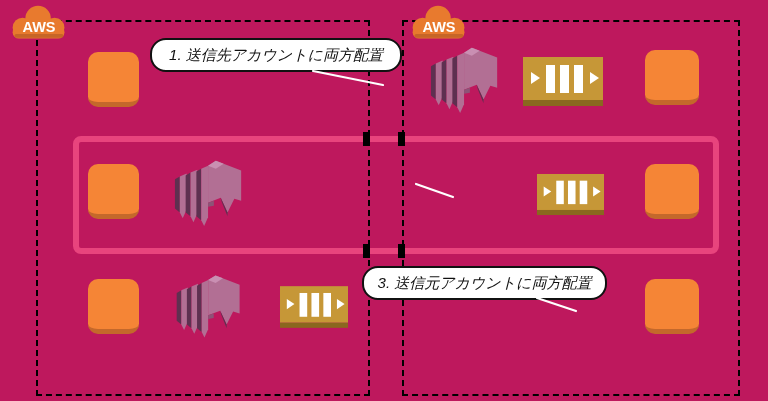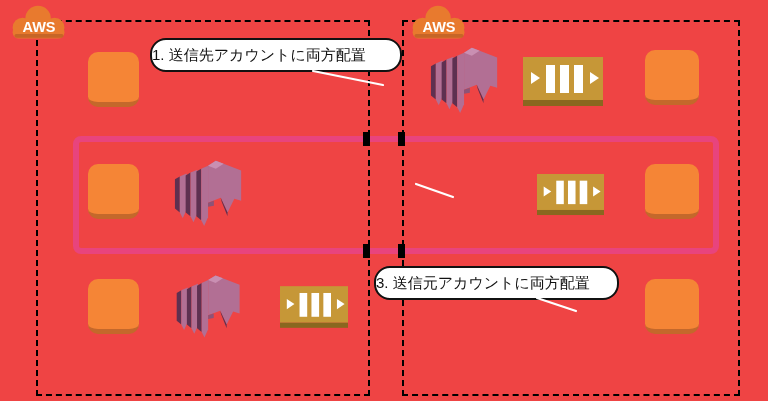--- a/index.html
+++ b/index.html
@@ -1,27 +1,27 @@
 <!DOCTYPE html>
 <html><head>
 <meta charset="utf-8">
 <style>
   html,body{margin:0;padding:0;background:#000;}
-  #canvas{position:relative;width:768px;height:401px;background:#ef4444;overflow:hidden;
+  #canvas{position:relative;width:768px;height:401px;background:#be185d;overflow:hidden;
           font-family:"Liberation Sans",sans-serif;}
   .boundary{position:absolute;border:2px dashed #000;z-index:0;}
   .highlight{position:absolute;left:73px;top:136px;width:646px;height:118px;
              border:6px solid #e8447d;border-radius:8px;box-sizing:border-box;z-index:1;}
   .gapmark{position:absolute;width:7px;height:14px;background:#000;z-index:2;}
   .icon{position:absolute;z-index:3;}
   .sq{position:absolute;z-index:3;background:#f58536;border-bottom:5px solid #c4682b;
       border-radius:10px;box-sizing:border-box;}
   .callout{position:absolute;z-index:4;background:#ffffff;border:2px solid #111;
-           border-radius:16px;display:flex;align-items:center;justify-content:flex-start;
-           font-size:15px;color:#111;box-sizing:border-box;white-space:nowrap;}
+           border-radius:16px;display:flex;align-items:center;justify-content:center;
+           font-size:15px;color:#111;box-sizing:border-box;white-space:nowrap;font-style:italic;}
   #tails{position:absolute;left:0;top:0;z-index:4;pointer-events:none;}
 </style>
 </head>
 <body>
 
 <div id="canvas">
 
   <div class="boundary" style="left:36px;top:20px;width:330px;height:372px;"></div>
   <div class="boundary" style="left:402px;top:20px;width:334px;height:372px;"></div>
 
@@ -101,21 +101,21 @@
   <div class="sq" style="left:645px;top:164px;width:54px;height:55px;"></div>
 
   <div class="sq" style="left:88px;top:279px;width:51px;height:55px;"></div>
   <svg class="icon" style="left:173px;top:269px;" width="74" height="74" viewBox="0 0 76 80">
       <use href="#kinesis"></use>
     </svg>
   <svg class="icon" style="left:280px;top:283px;" width="68" height="48" viewBox="0 0 80 49">
       <use href="#queue"></use>
     </svg>
   <div class="sq" style="left:645px;top:279px;width:54px;height:55px;"></div>
-  <div class="callout" style="left:374px;top:266px;width:245px;height:34px;">
+  <div class="callout" style="left:362px;top:266px;width:245px;height:34px;">
     <span>3. 送信元アカウントに両方配置</span>
   </div>
 
   <svg id="tails" width="768" height="401">
     <line x1="313" y1="71" x2="383" y2="85" stroke="#ffffff" stroke-width="2.2" stroke-linecap="round"></line>
     <line x1="416" y1="184" x2="453" y2="197" stroke="#ffffff" stroke-width="2.2" stroke-linecap="round"></line>
     <line x1="537" y1="298" x2="576" y2="311" stroke="#ffffff" stroke-width="2.2" stroke-linecap="round"></line>
   </svg>
 
 </div>

